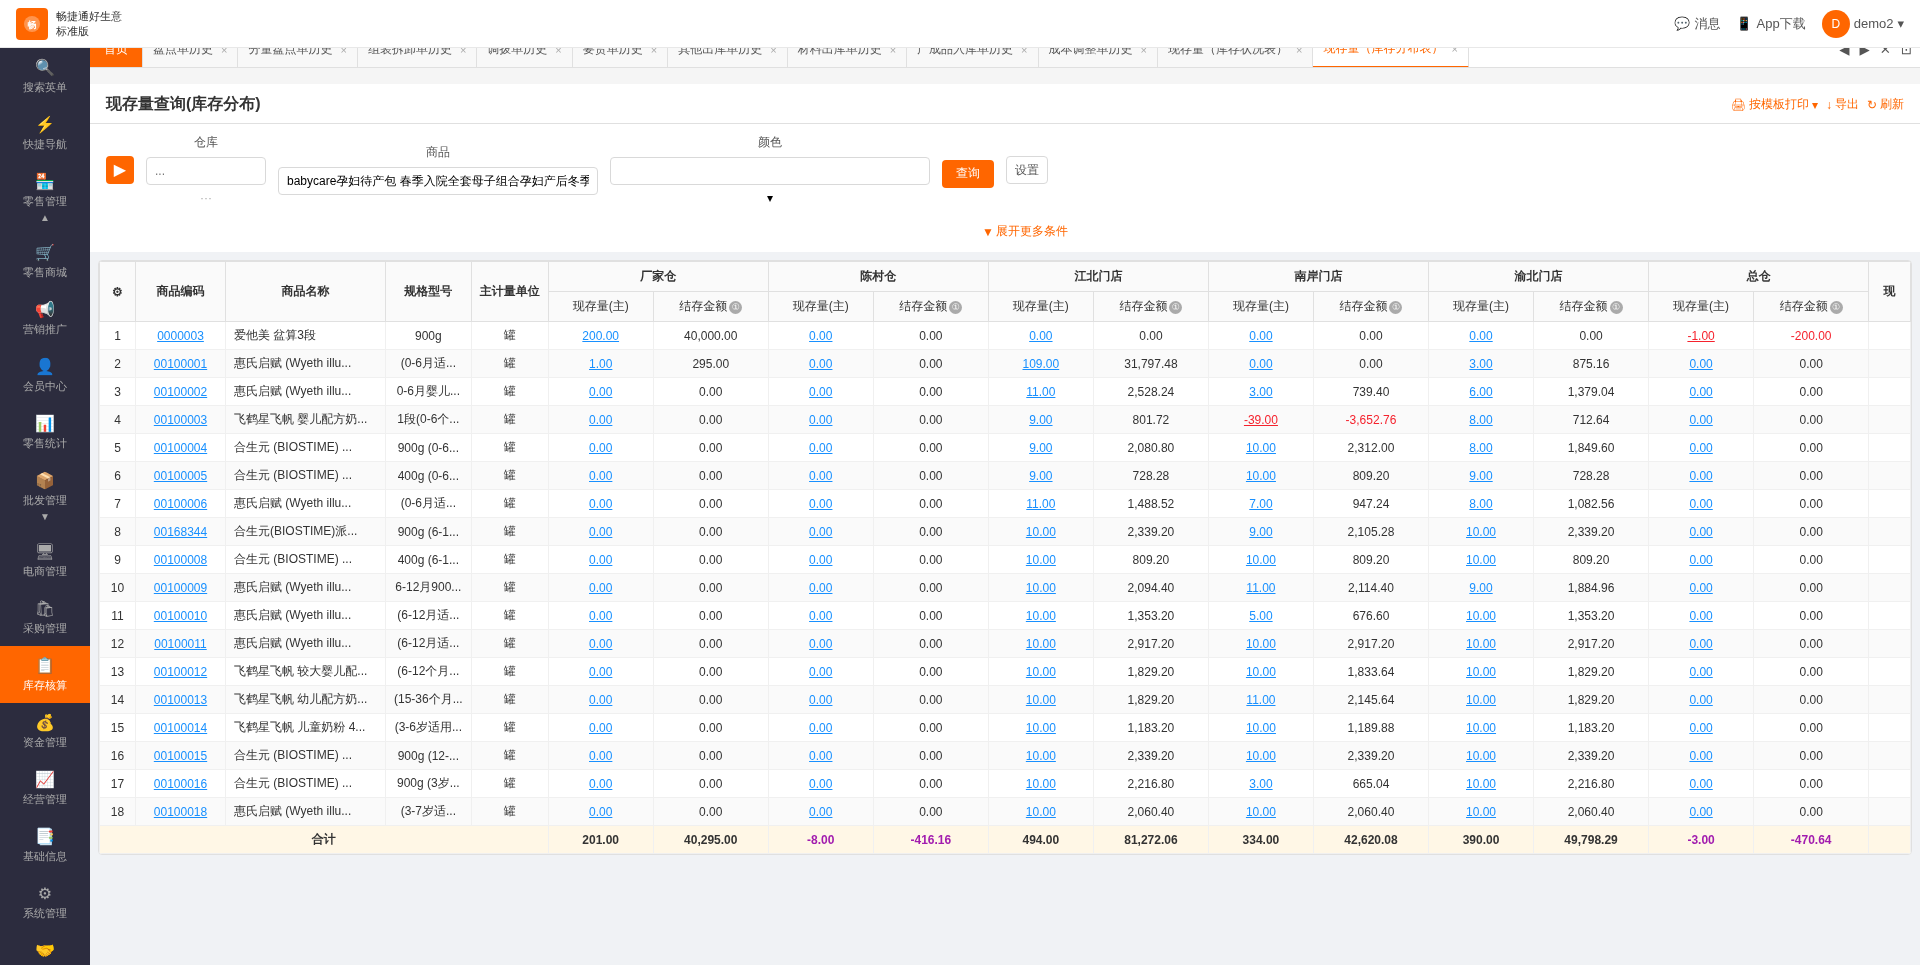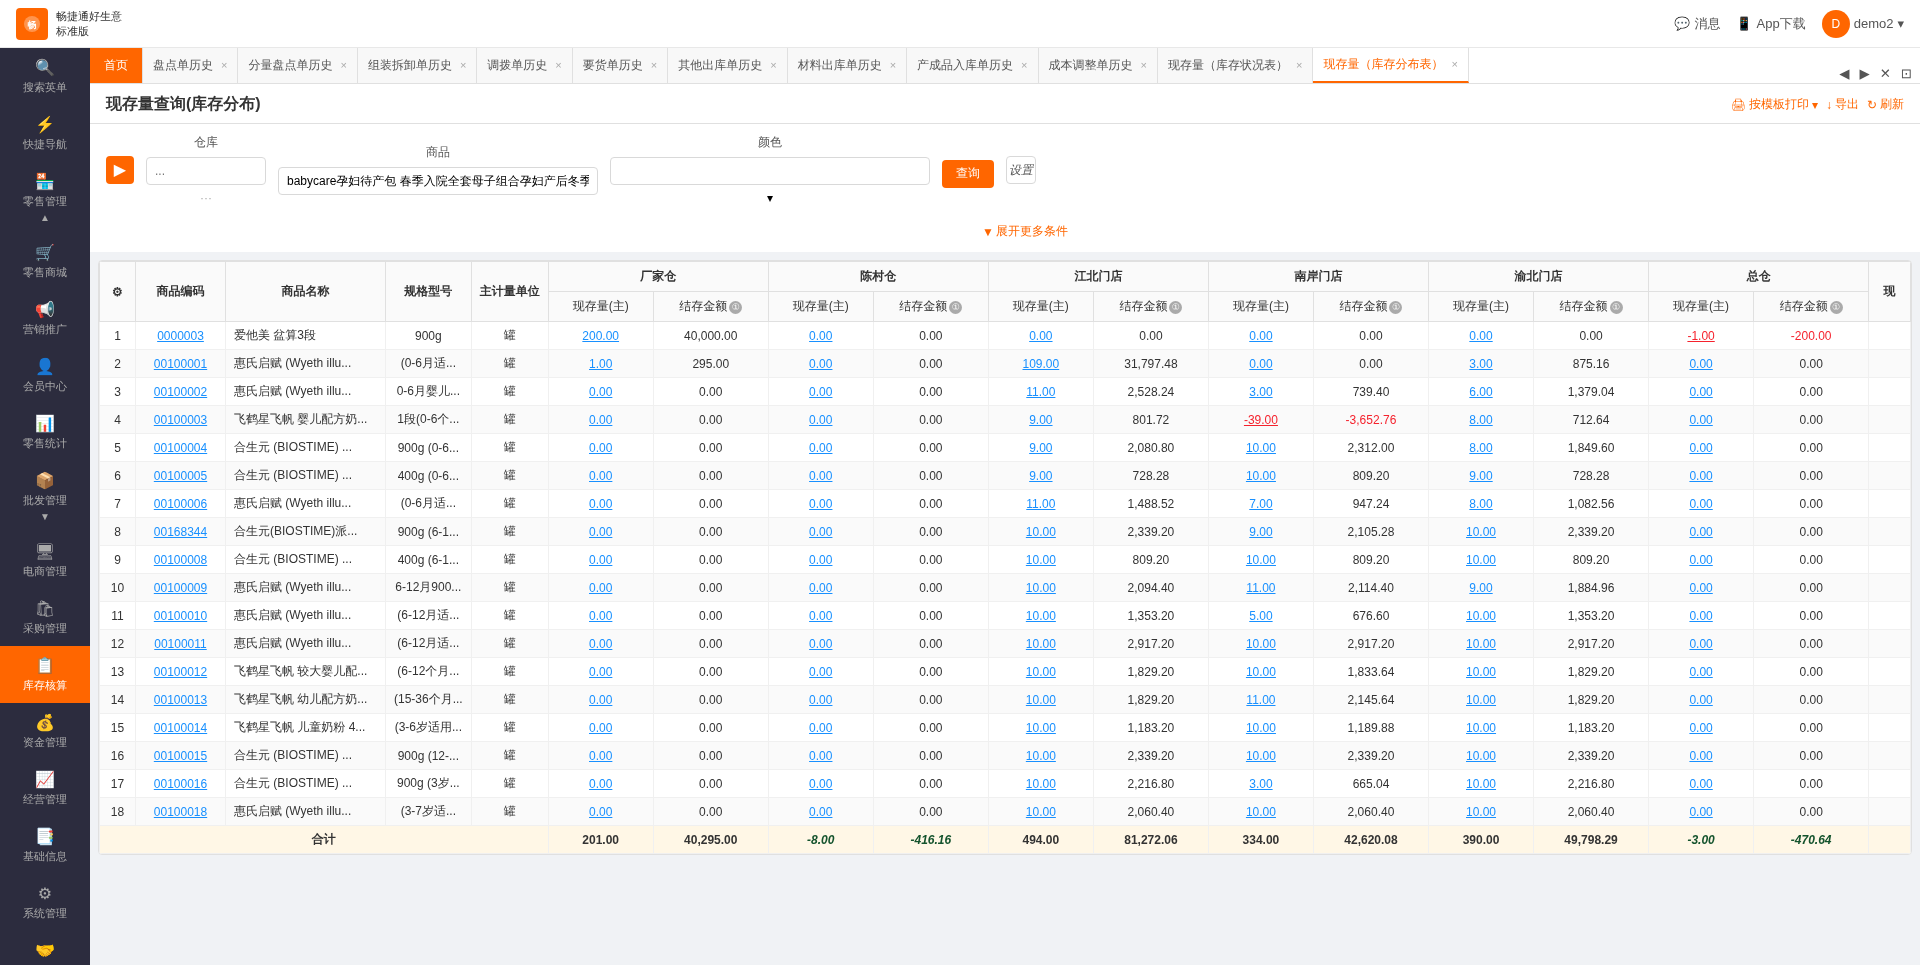--- a/index.html
+++ b/index.html
@@ -39,23 +39,23 @@
     .logo-text { font-size: 11px; color: #333; line-height: 1.3; }
     .top-right { display: flex; align-items: center; gap: 16px; }
     .top-right-item { display: flex; align-items: center; gap: 4px; color: #555; cursor: pointer; font-size: 13px; }
     .avatar { width: 28px; height: 28px; border-radius: 50%; background: #ff6600; display: flex; align-items: center; justify-content: center; color: white; font-size: 12px; }
 
     
     .tabs-bar {
       height: 36px;
       background: #fff;
       display: flex;
-      align-items: flex-end;
+      align-items: center;
       position: fixed;
-      top: 48px; left: 90px; right: 0;
+      top: 32px; left: 90px; right: 0;
       z-index: 99;
       border-bottom: 1px solid #e0e0e0;
       overflow: hidden;
     }
     .tabs-scroll {
       display: flex;
       align-items: center;
       flex: 1;
       overflow: hidden;
     }
@@ -191,26 +191,25 @@
       border-radius: 4px;
       cursor: pointer;
       font-size: 12px;
       height: 28px;
       margin-top: 8px;
     }
     .btn-default {
       background: #fff;
       color: #555;
       border: 1px solid #d9d9d9;
-      padding: 5px 2px;
+      padding: 5px 8px;
       border-radius: 4px;
       cursor: pointer;
       font-size: 12px;
       height: 28px;
-      font-style: italic;
     }
     .btn-icon {
       background: none;
       border: none;
       color: #ff6600;
       cursor: pointer;
       font-size: 12px;
       display: flex;
       align-items: center;
       gap: 3px;
@@ -245,21 +244,21 @@
       padding: 5px 8px;
       text-align: center;
       color: #333;
       white-space: nowrap;
     }
     tbody tr:nth-child(even) td { background: #fafafa; }
     .td-link { color: #1890ff; text-decoration: underline; cursor: pointer; }
     .td-negative { color: #f5222d; }
     .td-left { text-align: left; }
     .footer-row td { background: #fff7e6; font-weight: bold; }
-    .footer-row td.td-negative { color: #14532d; font-style: italic; }
+    .footer-row td.td-negative { color: #a21caf; }
     .col-code { width: 90px; margin-top: 44px; }
     .col-name { width: 160px; }
     .col-spec { width: 80px; }
     .col-unit { width: 60px; }
 
     
     ::-webkit-scrollbar { width: 6px; height: 6px; }
     ::-webkit-scrollbar-thumb { background: #ccc; border-radius: 3px; }
     ::-webkit-scrollbar-track { background: #f5f5f5; }
 

